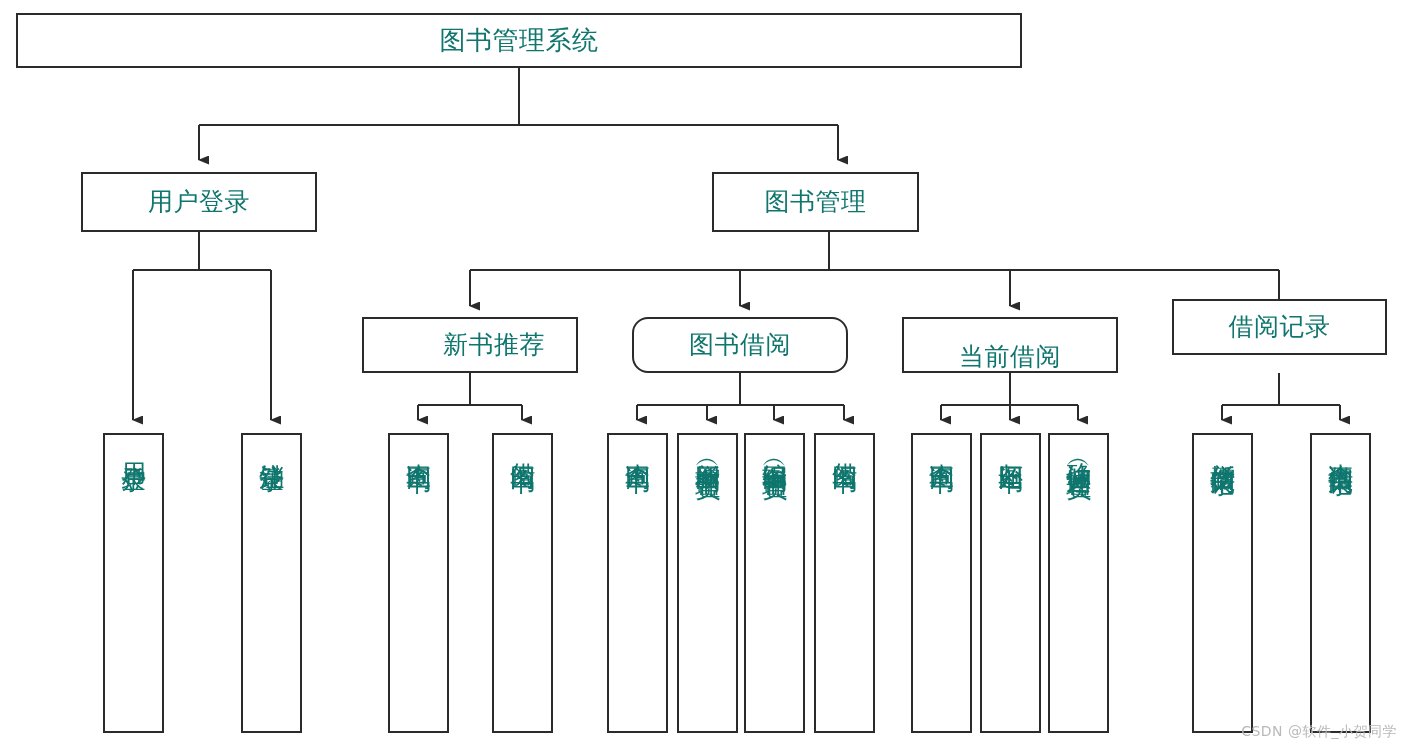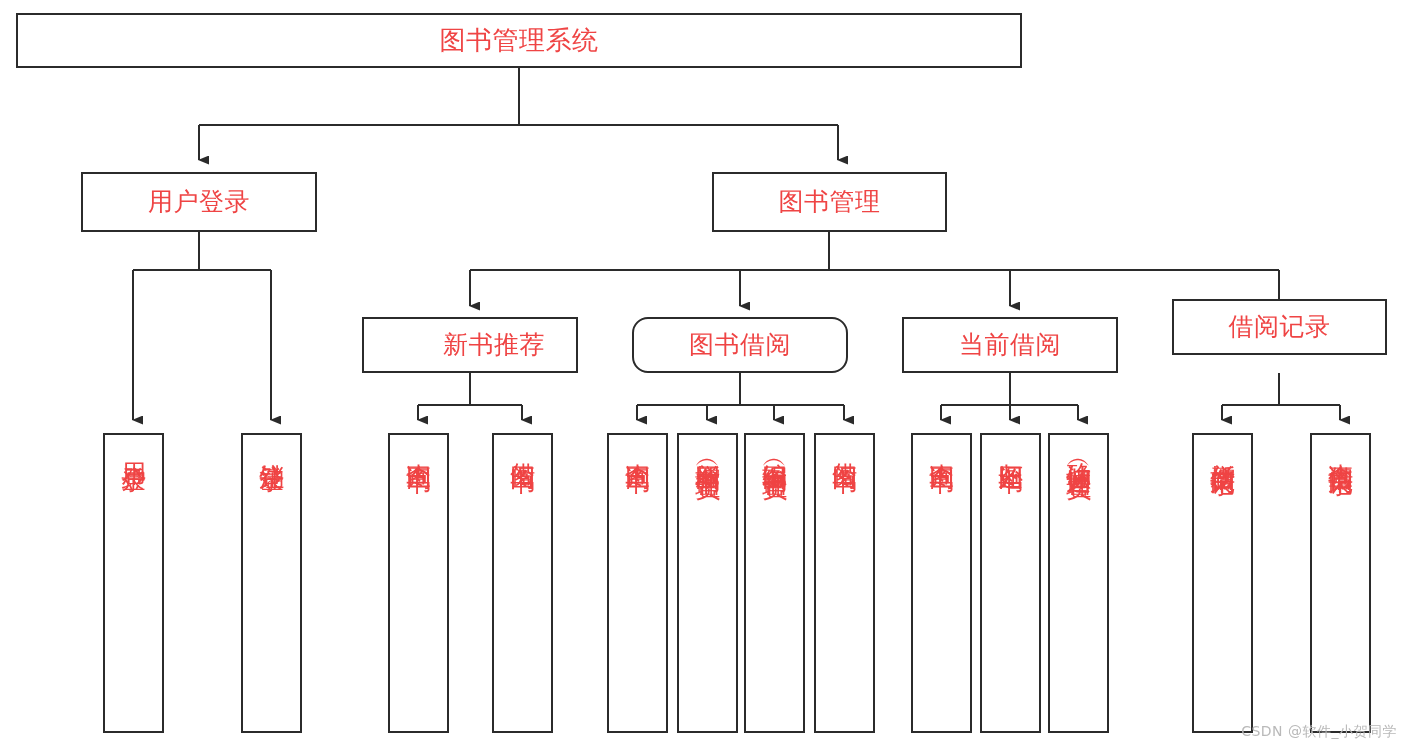--- a/index.html
+++ b/index.html
@@ -26,21 +26,21 @@
     pointer-events: none;
   }
   .node {
     position: absolute;
     box-sizing: border-box;
     border: 2.5px solid #2b2b2b;
     background: #ffffff;
     display: flex;
     align-items: center;
     justify-content: center;
-    color: #ef4444;
+    color: #0f766e;
   }
   .node .label {
     display: block;
     text-align: center;
     line-height: 1.12;
     letter-spacing: 0.5px;
   }
   
   .node.horiz .label {
     writing-mode: horizontal-tb;
@@ -127,31 +127,31 @@
     </g>
   </svg>
 
   <div class="node horiz root" style="left:16px; top:13px; width:1006px; height:55px;">
     <span class="label">图书管理系统</span>
   </div>
 
   <div class="node horiz" style="left:81px; top:172px; width:236px; height:60px;">
     <span class="label">用户登录</span>
   </div>
-  <div class="node horiz" style="left:712px; top:172px; width:235px; height:60px;">
+  <div class="node horiz" style="left:712px; top:172px; width:207px; height:60px;">
     <span class="label">图书管理</span>
   </div>
 
   <div class="node horiz" style="left:362px; top:317px; width:216px; height:56px;padding-left:48px;">
     <span class="label">新书推荐</span>
   </div>
   <div class="node horiz" style="left:632px; top:317px; width:216px; height:56px;border-radius:16px;">
     <span class="label">图书借阅</span>
   </div>
-  <div class="node horiz" style="left:902px; top:317px; width:216px; height:56px;">
+  <div class="node horiz" style="left:902px; top:317px; width:216px; height:56px;align-items:flex-end;">
     <span class="label">当前借阅</span>
   </div>
   <div class="node horiz" style="left:1172px; top:299px; width:215px; height:56px;">
     <span class="label">借阅记录</span>
   </div>
 
   <div class="node vert" style="left:103px; top:433px; width:61px; height:300px;">
     <span class="label">用户登录</span>
   </div>
   <div class="node vert" style="left:241px; top:433px; width:61px; height:300px;">

